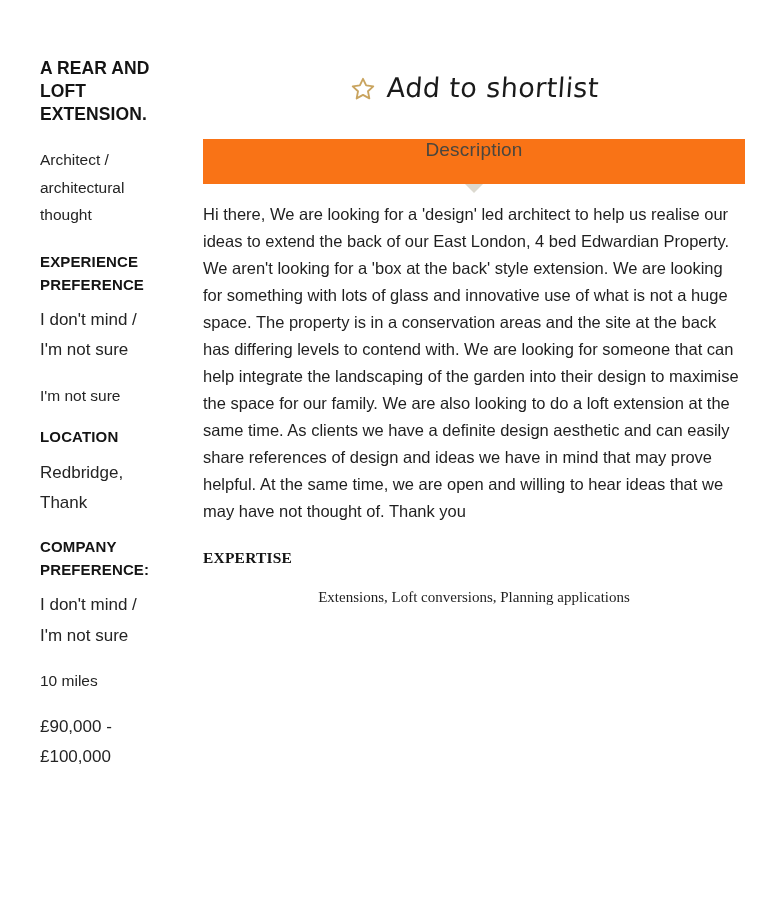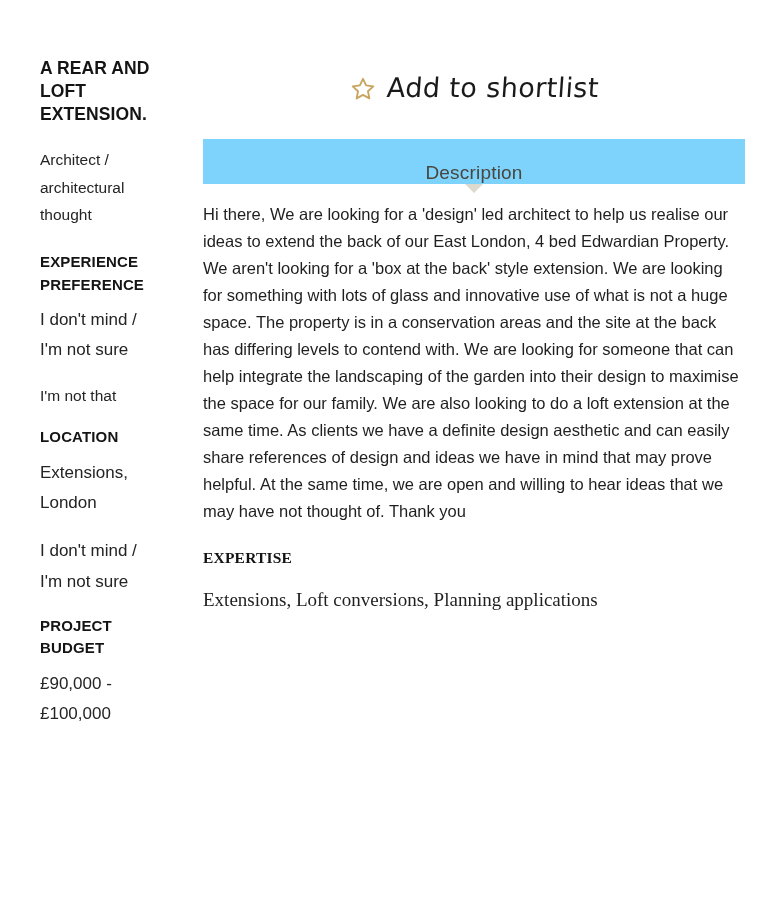--- a/index.html
+++ b/index.html
@@ -106,24 +106,24 @@
     font-style: normal;
     transform: skewX(-4deg);
   }
 
   
   .desc-tab-wrap {
     margin-top: 36px;
     position: relative;
   }
   .desc-tab {
-    background: #7dd3fc;
+    background: #f97316;
     height: 45px;
     display: flex;
-    align-items: flex-end;
+    align-items: flex-start;
     justify-content: center;
   }
   .desc-tab-label {
     font-size: 19px;
     color: #4a463e;
     letter-spacing: 0.2px;
   }
   .desc-tab-tail {
     position: absolute;
     left: 50%;
@@ -149,60 +149,62 @@
   }
   .expertise-label {
     font-size: 15.5px;
     font-weight: bold;
     letter-spacing: 0.2px;
     text-transform: uppercase;
     color: #141414;
     margin: 0 0 18px 0;
   }
   .expertise-value {
-    font-size: 19px;
+    font-size: 15px;
     line-height: 1.6;
     color: #1f1f1f;
     margin: 0;
+    text-align: center;
   }
 </style>
 </head>
 <body>
 
 <div class="page">
 
   <aside class="sidebar">
 
     <h1 class="proj-title">A REAR AND LOFT EXTENSION.</h1>
 
     <p class="role-line">Architect / architectural thought</p>
 
     <div class="field">
       <div class="field-label">EXPERIENCE PREFERENCE</div>
       <p class="field-value">I don't mind / I'm not sure</p>
     </div>
 
     <div class="field">
-      <p class="field-value-single">I'm not that</p>
+      <p class="field-value-single">I'm not sure</p>
     </div>
 
     <div class="field">
       <div class="field-label">LOCATION</div>
-      <p class="field-value">Extensions, London</p>
-    </div>
-
-    <div class="field">
+      <p class="field-value">Redbridge, Thank</p>
+    </div>
+
+    <div class="field">
+      <div class="field-label">COMPANY PREFERENCE:</div>
       <p class="field-value">I don't mind / I'm not sure</p>
     </div>
 
     <div class="field">
-    </div>
-
-    <div class="field">
-      <div class="field-label">PROJECT BUDGET</div>
+      <p class="field-value-single">10 miles</p>
+    </div>
+
+    <div class="field">
       <p class="field-value">£90,000 - £100,000</p>
     </div>
 
   </aside>
 
   <section class="main">
 
     <div class="shortlist-row">
       <svg class="star-icon" viewBox="0 0 24 24">
         <path d="M12 2.6 l2.9 6.1 6.6 0.85 -4.9 4.55 1.25 6.6 -5.85 -3.3 -5.85 3.3 1.25 -6.6 -4.9 -4.55 6.6 -0.85 Z" fill="none" stroke="#c9a45f" stroke-width="1.7" stroke-linejoin="round" stroke-linecap="round"></path>

